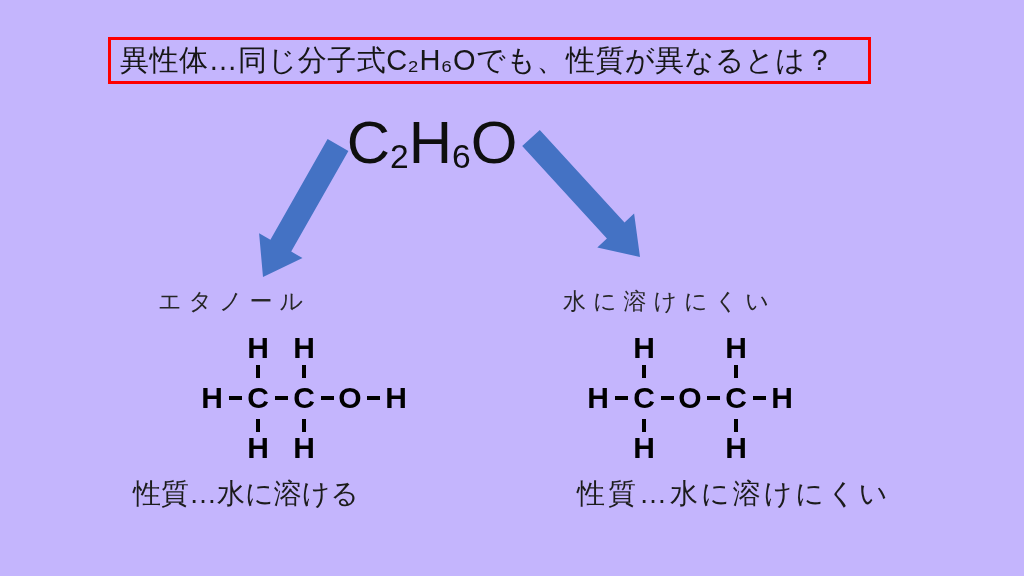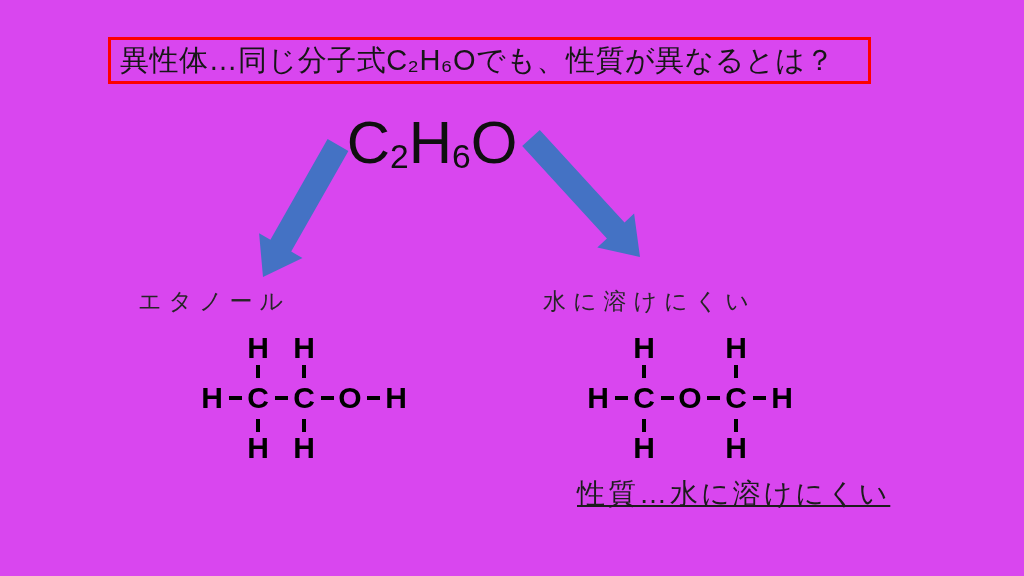--- a/index.html
+++ b/index.html
@@ -1,39 +1,39 @@
 <!DOCTYPE html>
 <html style="--accent-red: #fe0000; --accent-blue: #4472c4;"><head>
 <meta charset="utf-8">
 <style>
   html,body{margin:0;padding:0;}
   body{
     width:1024px;height:576px;overflow:hidden;background:#ffffff;
     font-family:"Liberation Sans","DejaVu Sans",sans-serif;
   }
-  .canvas{position:relative;width:1024px;height:576px;background:#d946ef;}
+  .canvas{position:relative;width:1024px;height:576px;background:#c4b5fd;}
 
   .title-box{
     position:absolute;left:108px;top:37px;width:748px;height:41px;
     border:3px solid var(--accent-red,#fe0000);
     display:flex;align-items:center;padding-left:9px;
     font-size:29px;color:#161616;letter-spacing:.5px;white-space:nowrap;
   }
 
   .formula{
     position:absolute;left:332px;top:101px;width:200px;text-align:center;
     font-size:60px;line-height:84px;font-weight:400;color:#0f0f0f;white-space:nowrap;
   }
   .formula .sub{font-size:.56em;vertical-align:-.14em;}
 
   .arrow{position:absolute;}
 
-  .kana-label{position:absolute;font-size:23px;letter-spacing:7px;color:#262626;white-space:nowrap;}
+  .kana-label{position:absolute;font-size:23px;letter-spacing:7px;color:#262626;white-space:nowrap;margin-left:20px;}
   .prop{position:absolute;font-size:28px;color:#1c1c1c;white-space:nowrap;}
-  .prop.wide{letter-spacing:3px;text-decoration:underline;}
+  .prop.wide{letter-spacing:3px;}
 
   .structure{
     position:absolute;display:grid;
     grid-template-columns:28px 18px 28px 18px 28px 18px 28px 18px 28px;
     grid-template-rows:32px 14px 40px 14px 32px;
   }
   .structure span{display:flex;align-items:center;justify-content:center;}
   .atom{font-weight:700;font-size:30px;color:#000;}
   .hb::before{content:"";width:13px;height:4px;background:#000;}
   .vb::before{content:"";width:4px;height:13px;background:#000;}
@@ -159,15 +159,16 @@
       <span></span>
     <span class="atom">H</span>
     <span></span>
       <span></span>
       <span></span>
     <span class="atom">H</span>
     <span></span>
       <span></span>
   </div>
 
+  <div class="prop" style="left:133px;top:475px;">性質…水に溶ける</div>
   <div class="prop wide" style="left:577px;top:475px;">性質…水に溶けにくい</div>
 
 </div>
 
 </body></html>

